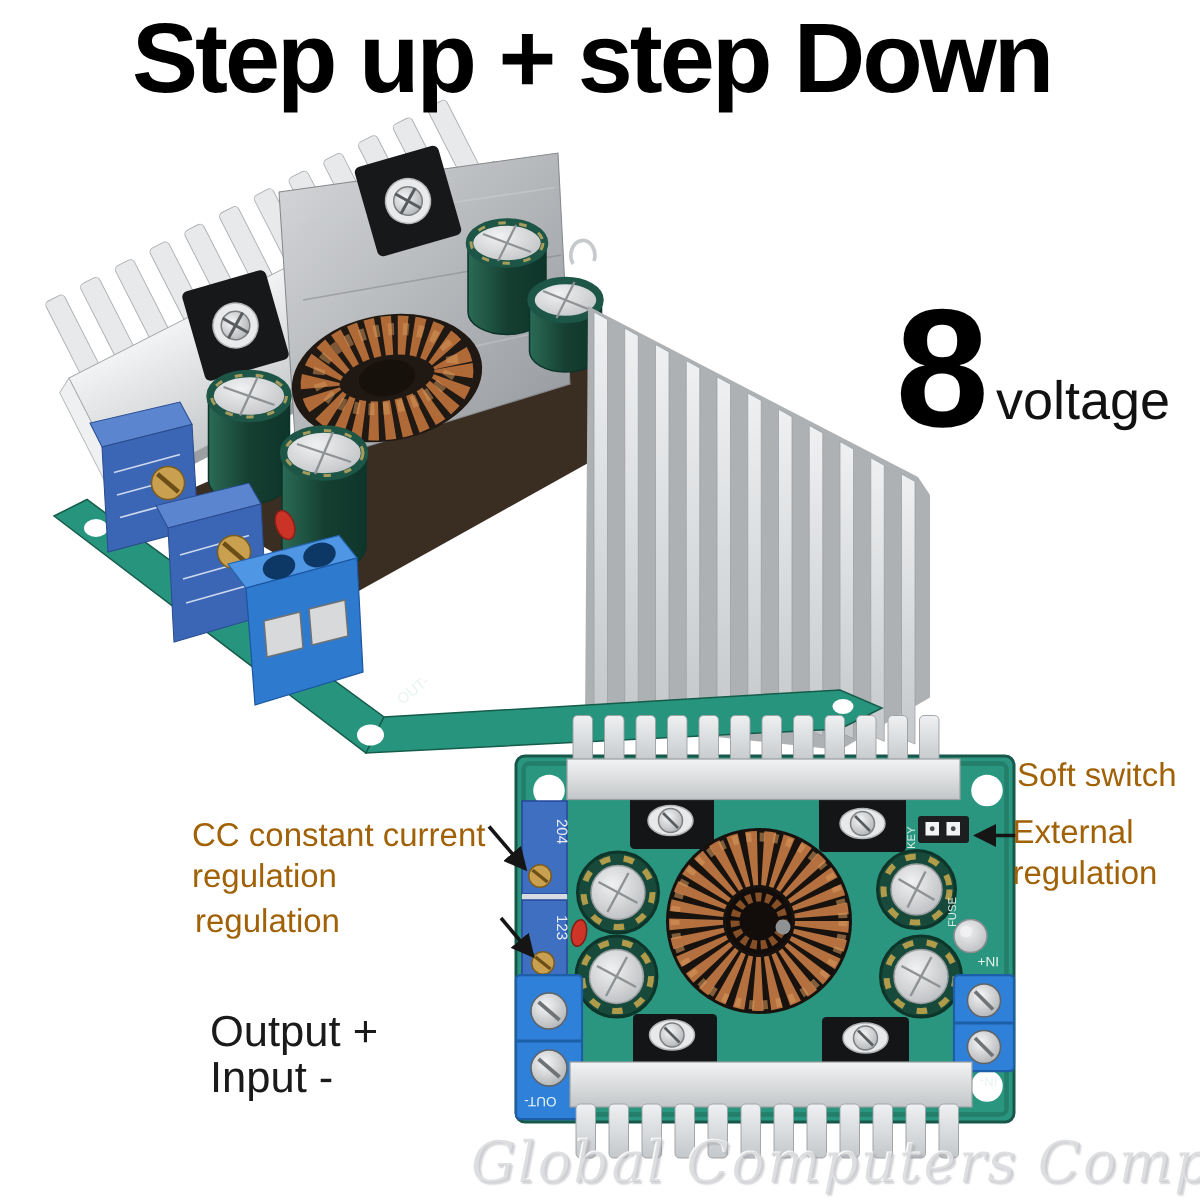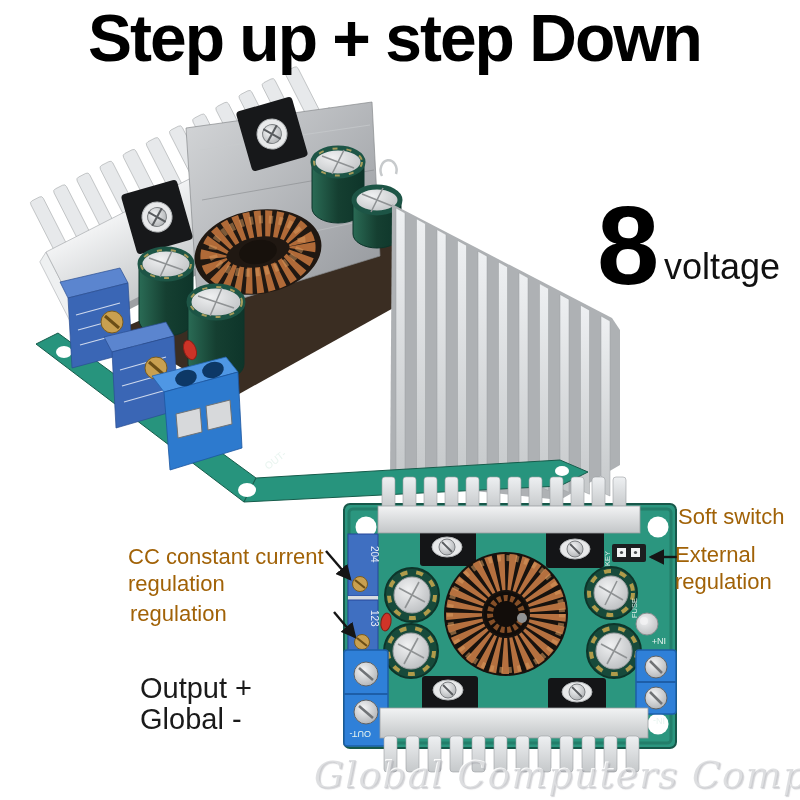--- a/index.html
+++ b/index.html
@@ -374,21 +374,21 @@
   <div>CC constant current</div>
   <div>regulation</div>
 </div>
 
 <div class="txt callout cv">
   <div>regulation</div>
 </div>
 
 <div class="txt out-labels">
   <div>Output +</div>
-  <div>Global -</div>
+  <div>Input -</div>
 </div>
 
 <div class="txt callout soft">Soft switch</div>
 
 <div class="txt callout ext">
   <div>External</div>
   <div>regulation</div>
 </div>
 
 

